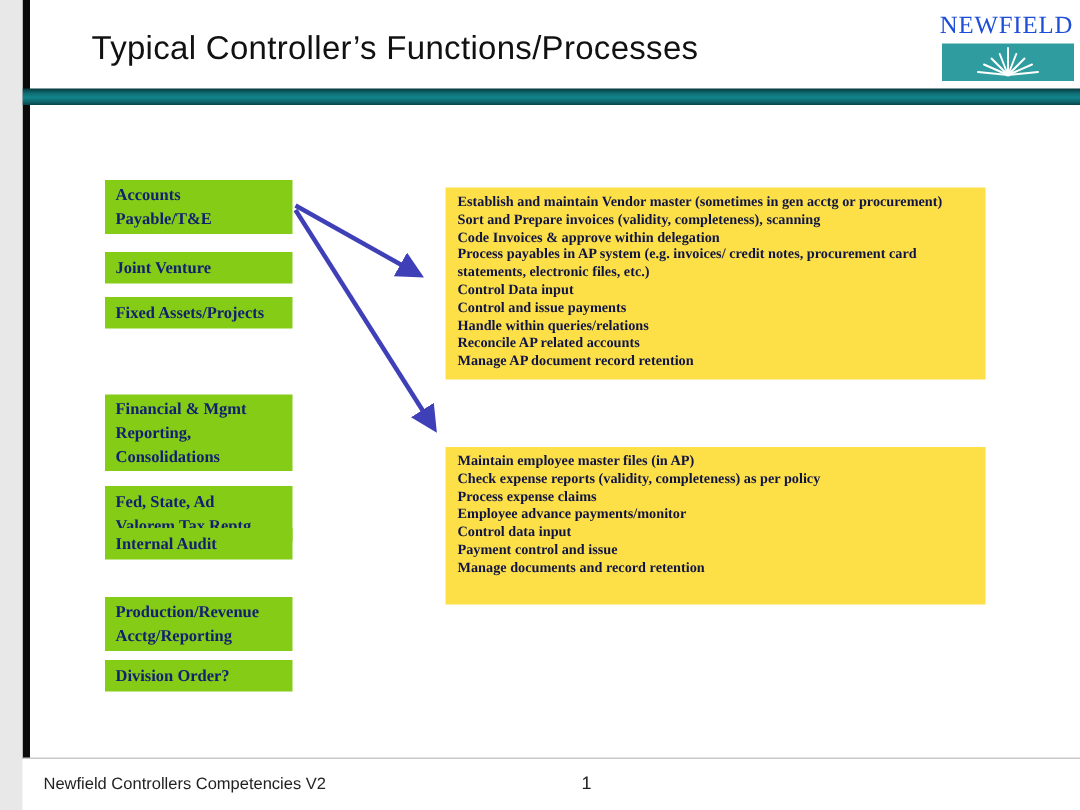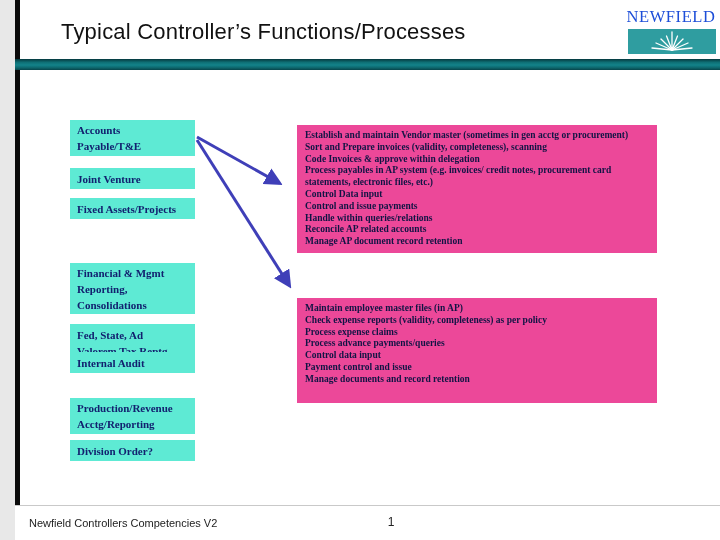--- a/index.html
+++ b/index.html
@@ -43,34 +43,34 @@
   .logo-mark {
     margin-top: 2px; margin-left: 3px;
     width: 88px; height: 25px;
     background: #2f9da0;
     position: relative;
   }
   .logo-mark svg { position: absolute; left: 0; top: 0; }
   
   .fbox {
     position: absolute; left: 55px; width: 125px;
-    background: #5eead4;
+    background: #84cc16;
     display: flex; align-items: center;
   }
   .fbox-label {
     padding-left: 7px; padding-right: 2px;
     font-family: "Liberation Serif", serif;
     font-weight: 700; font-size: 11px; line-height: 16px;
     color: #12216f;
     white-space: pre-line;
   }
   
   .dbox {
     position: absolute; left: 282px; width: 360px;
-    background: #ec4899;
+    background: #fde047;
     padding: 5px 0 0 8px;
   }
   .dline {
     font-family: "Liberation Serif", serif;
     font-weight: 700; font-size: 9.5px; line-height: 11.8px;
     color: #101444;
     white-space: nowrap;
   }
   
   .arrows {
@@ -167,21 +167,21 @@
     <div class="dline">Control and issue payments</div>
     <div class="dline">Handle within queries/relations</div>
     <div class="dline">Reconcile AP related accounts</div>
     <div class="dline">Manage AP document record retention</div>
   </div>
 
   <div class="dbox" style="top:298px;height:105px">
     <div class="dline">Maintain employee master files (in AP)</div>
     <div class="dline">Check expense reports (validity,  completeness) as per policy</div>
     <div class="dline">Process expense claims</div>
-    <div class="dline">Process advance payments/queries</div>
+    <div class="dline">Employee advance payments/monitor</div>
     <div class="dline">Control data input</div>
     <div class="dline">Payment control and issue</div>
     <div class="dline">Manage documents and record retention</div>
   </div>
 
   <svg class="arrows" width="720" height="540" viewBox="0 0 720 540">
     <defs>
       <marker id="ah" markerWidth="6" markerHeight="6" refX="4.6" refY="3" orient="auto">
         <path d="M0,0 L6,3 L0,6 z" fill="#3f3fb8"></path>
       </marker>

